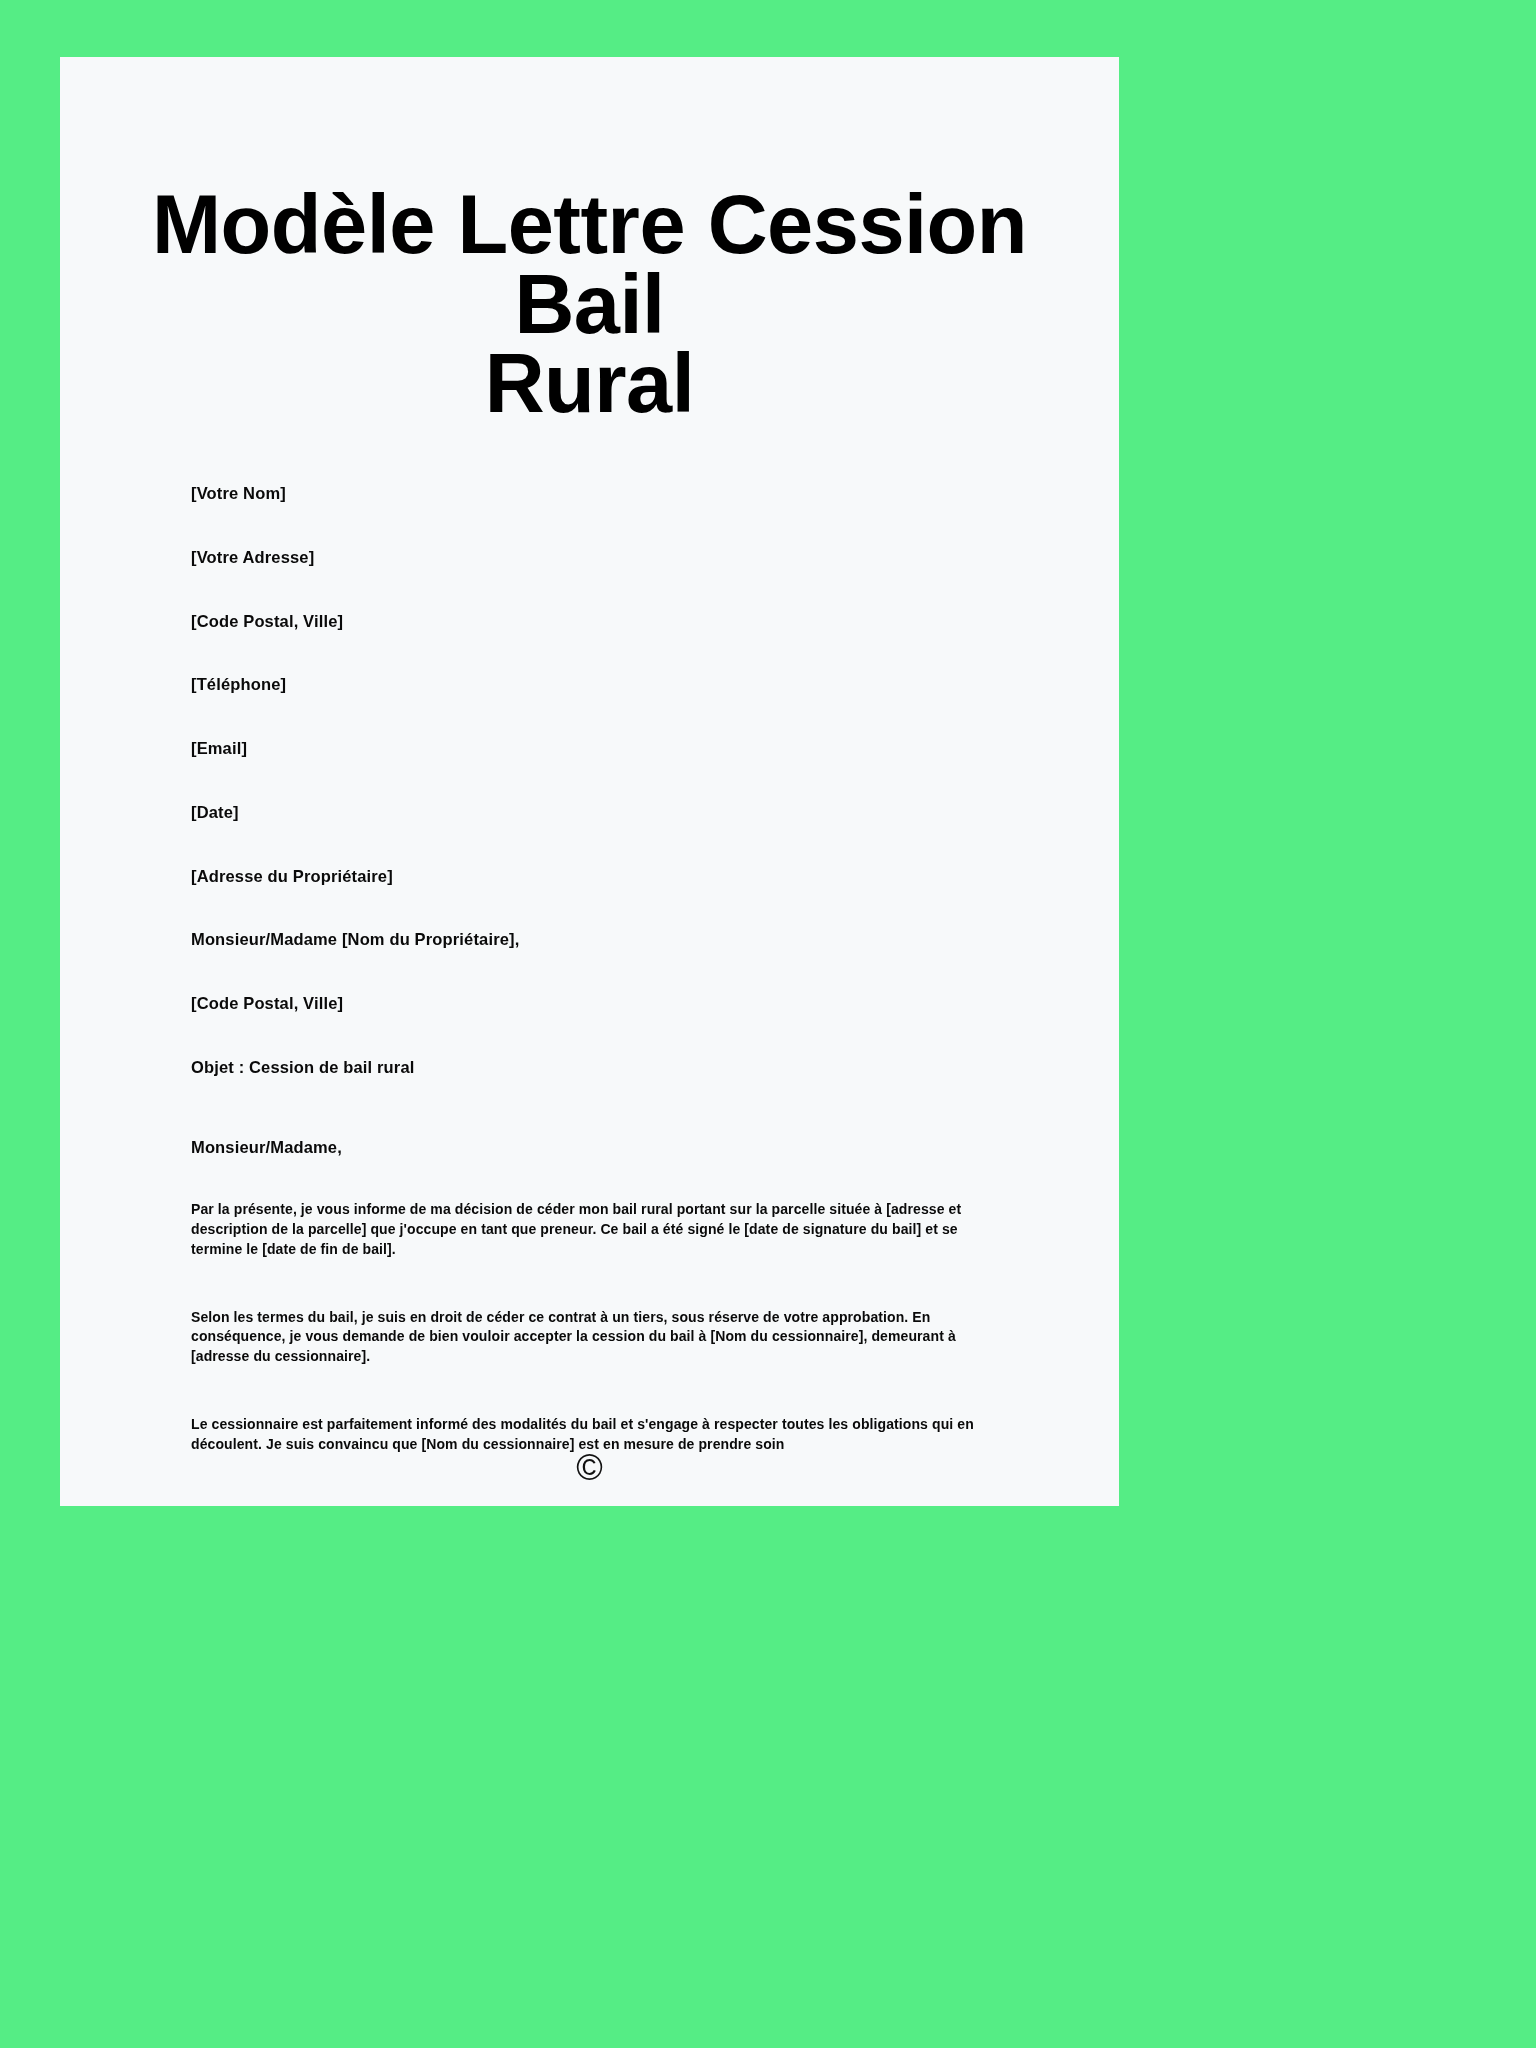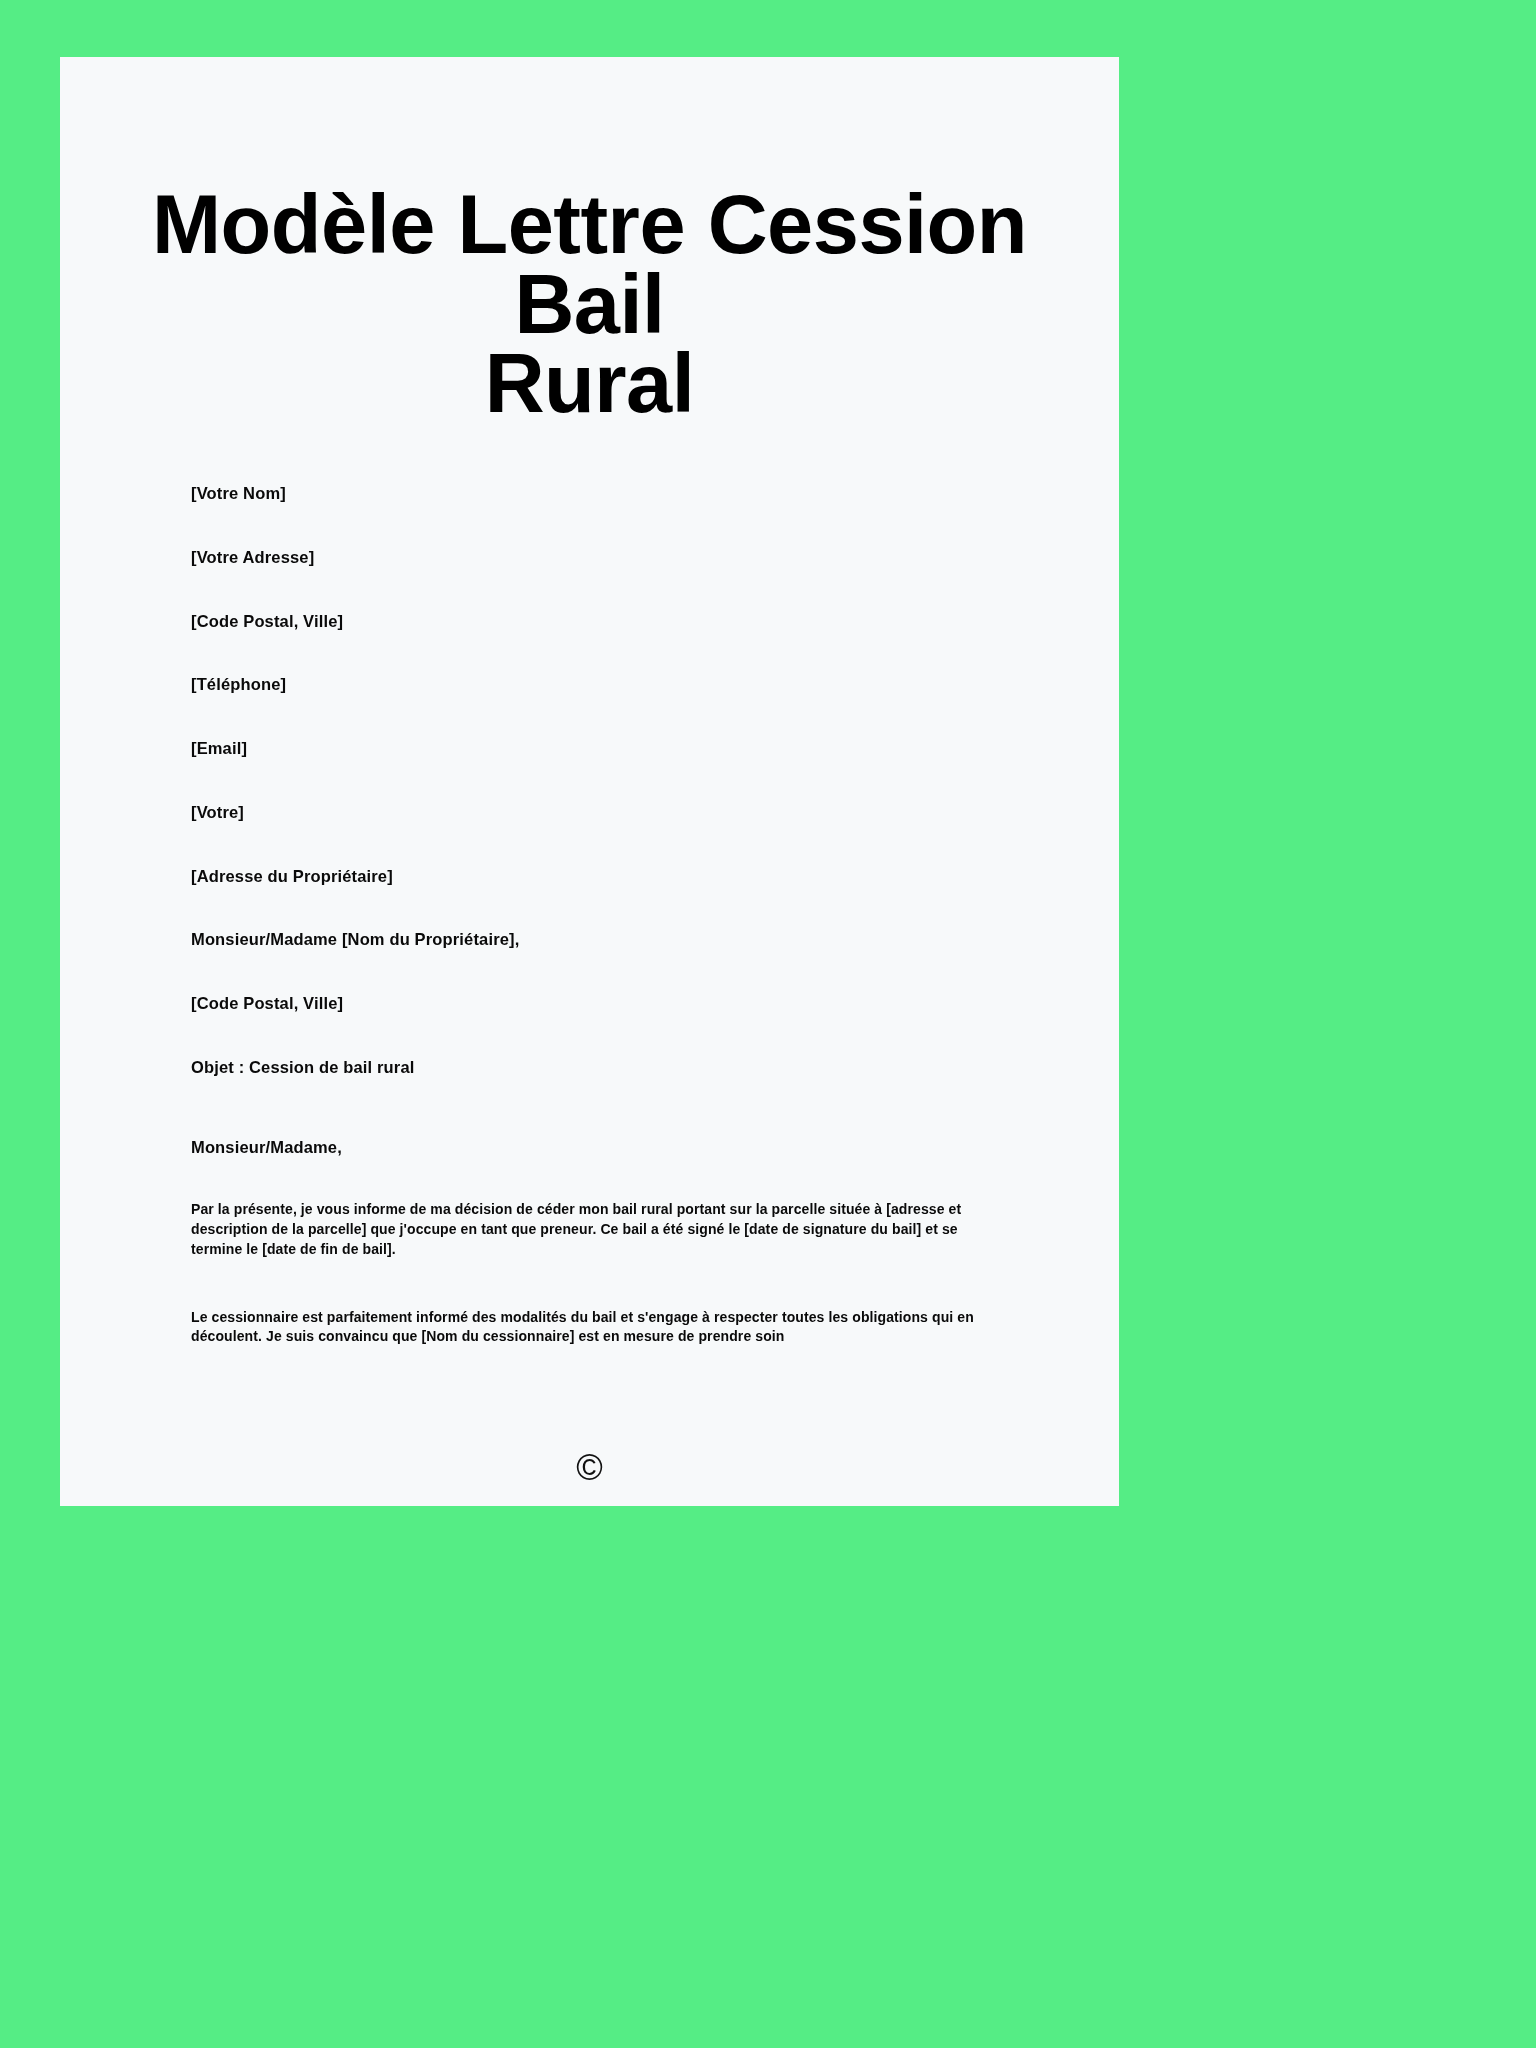--- a/index.html
+++ b/index.html
@@ -113,35 +113,36 @@
 Rural</h1>
 
     <div id="letter-body">
 
       <div>
         <p class="field-line">[Votre Nom]</p>
         <p class="field-line">[Votre Adresse]</p>
         <p class="field-line">[Code Postal, Ville]</p>
         <p class="field-line">[Téléphone]</p>
         <p class="field-line">[Email]</p>
-        <p class="field-line">[Votre]</p>
+        <p class="field-line">[Date]</p>
       </div>
 
       <div>
         <p class="recipient-line">[Adresse du Propriétaire]</p>
         <p class="recipient-line block-gap-top">Monsieur/Madame [Nom du Propriétaire],</p>
         <p class="recipient-line">[Code Postal, Ville]</p>
       </div>
 
       <p class="subject-line">Objet : Cession de bail rural</p>
 
       <p class="salutation-line">Monsieur/Madame,</p>
 
       <div>
         <p class="body-paragraph">Par la présente, je vous informe de ma décision de céder mon bail rural portant sur la parcelle située à [adresse et description de la parcelle] que j'occupe en tant que preneur. Ce bail a été signé le [date de signature du bail] et se termine le [date de fin de bail].</p>
+        <p class="body-paragraph">Selon les termes du bail, je suis en droit de céder ce contrat à un tiers, sous réserve de votre approbation. En conséquence, je vous demande de bien vouloir accepter la cession du bail à [Nom du cessionnaire], demeurant à [adresse du cessionnaire].</p>
         <p class="body-paragraph">Le cessionnaire est parfaitement informé des modalités du bail et s'engage à respecter toutes les obligations qui en découlent. Je suis convaincu que [Nom du cessionnaire] est en mesure de prendre soin</p>
       </div>
 
     </div>
 
     <div id="footer-mark">©</div>
 
   </div>
 
 </div>

